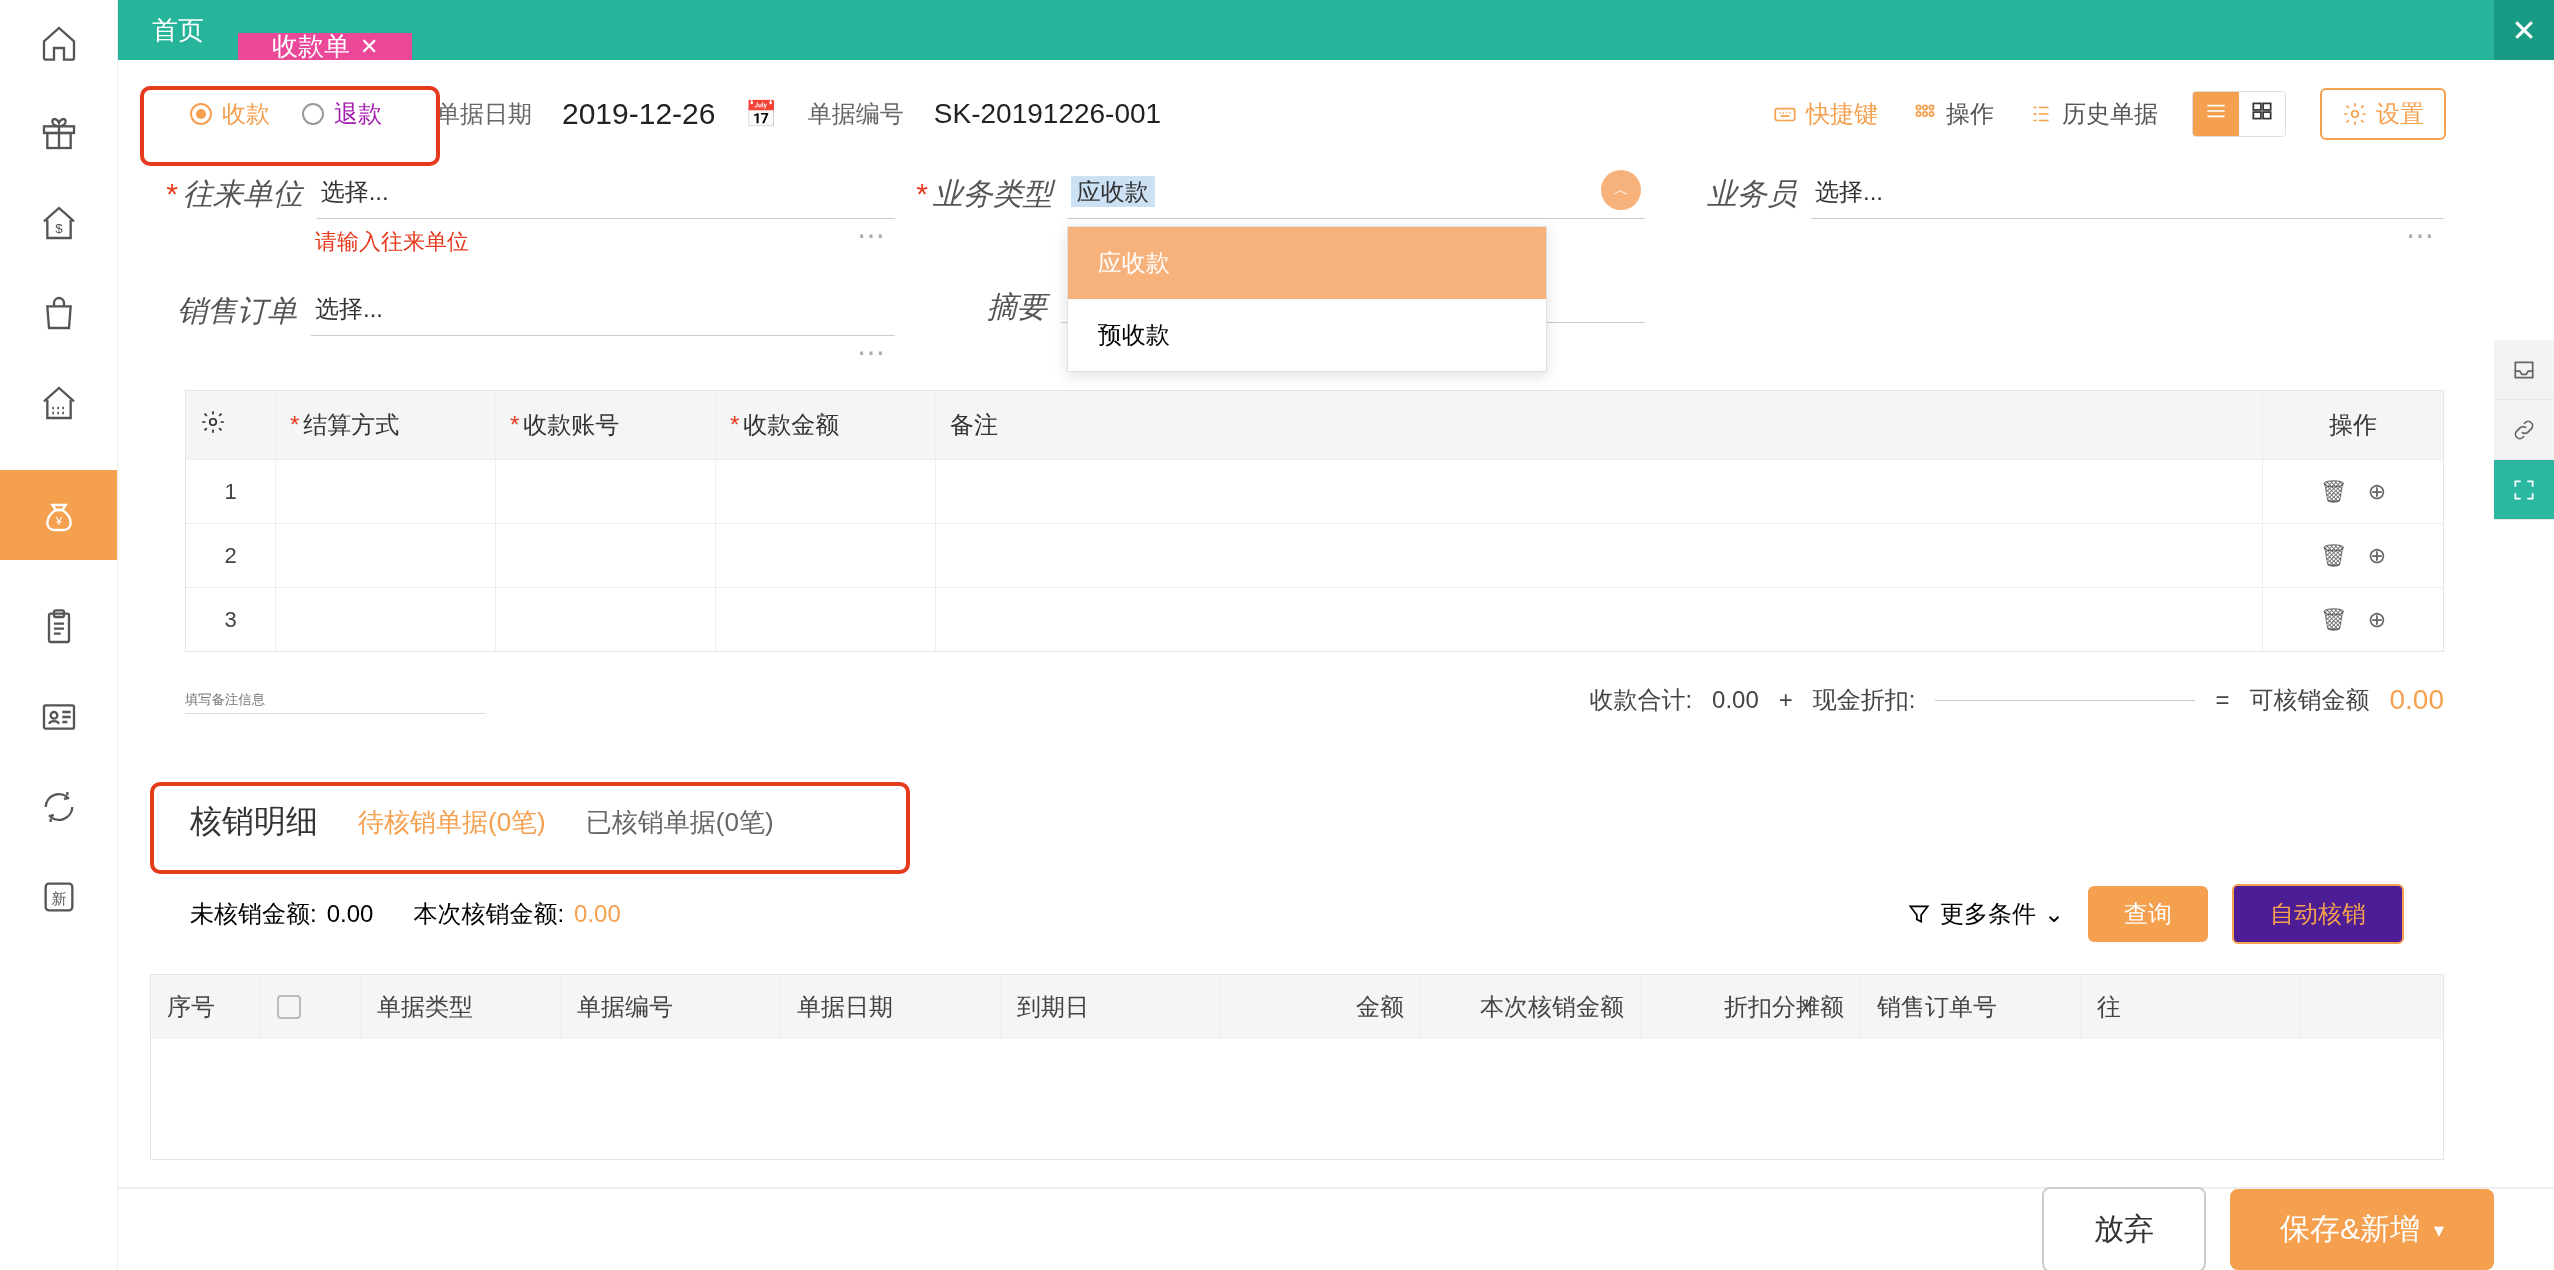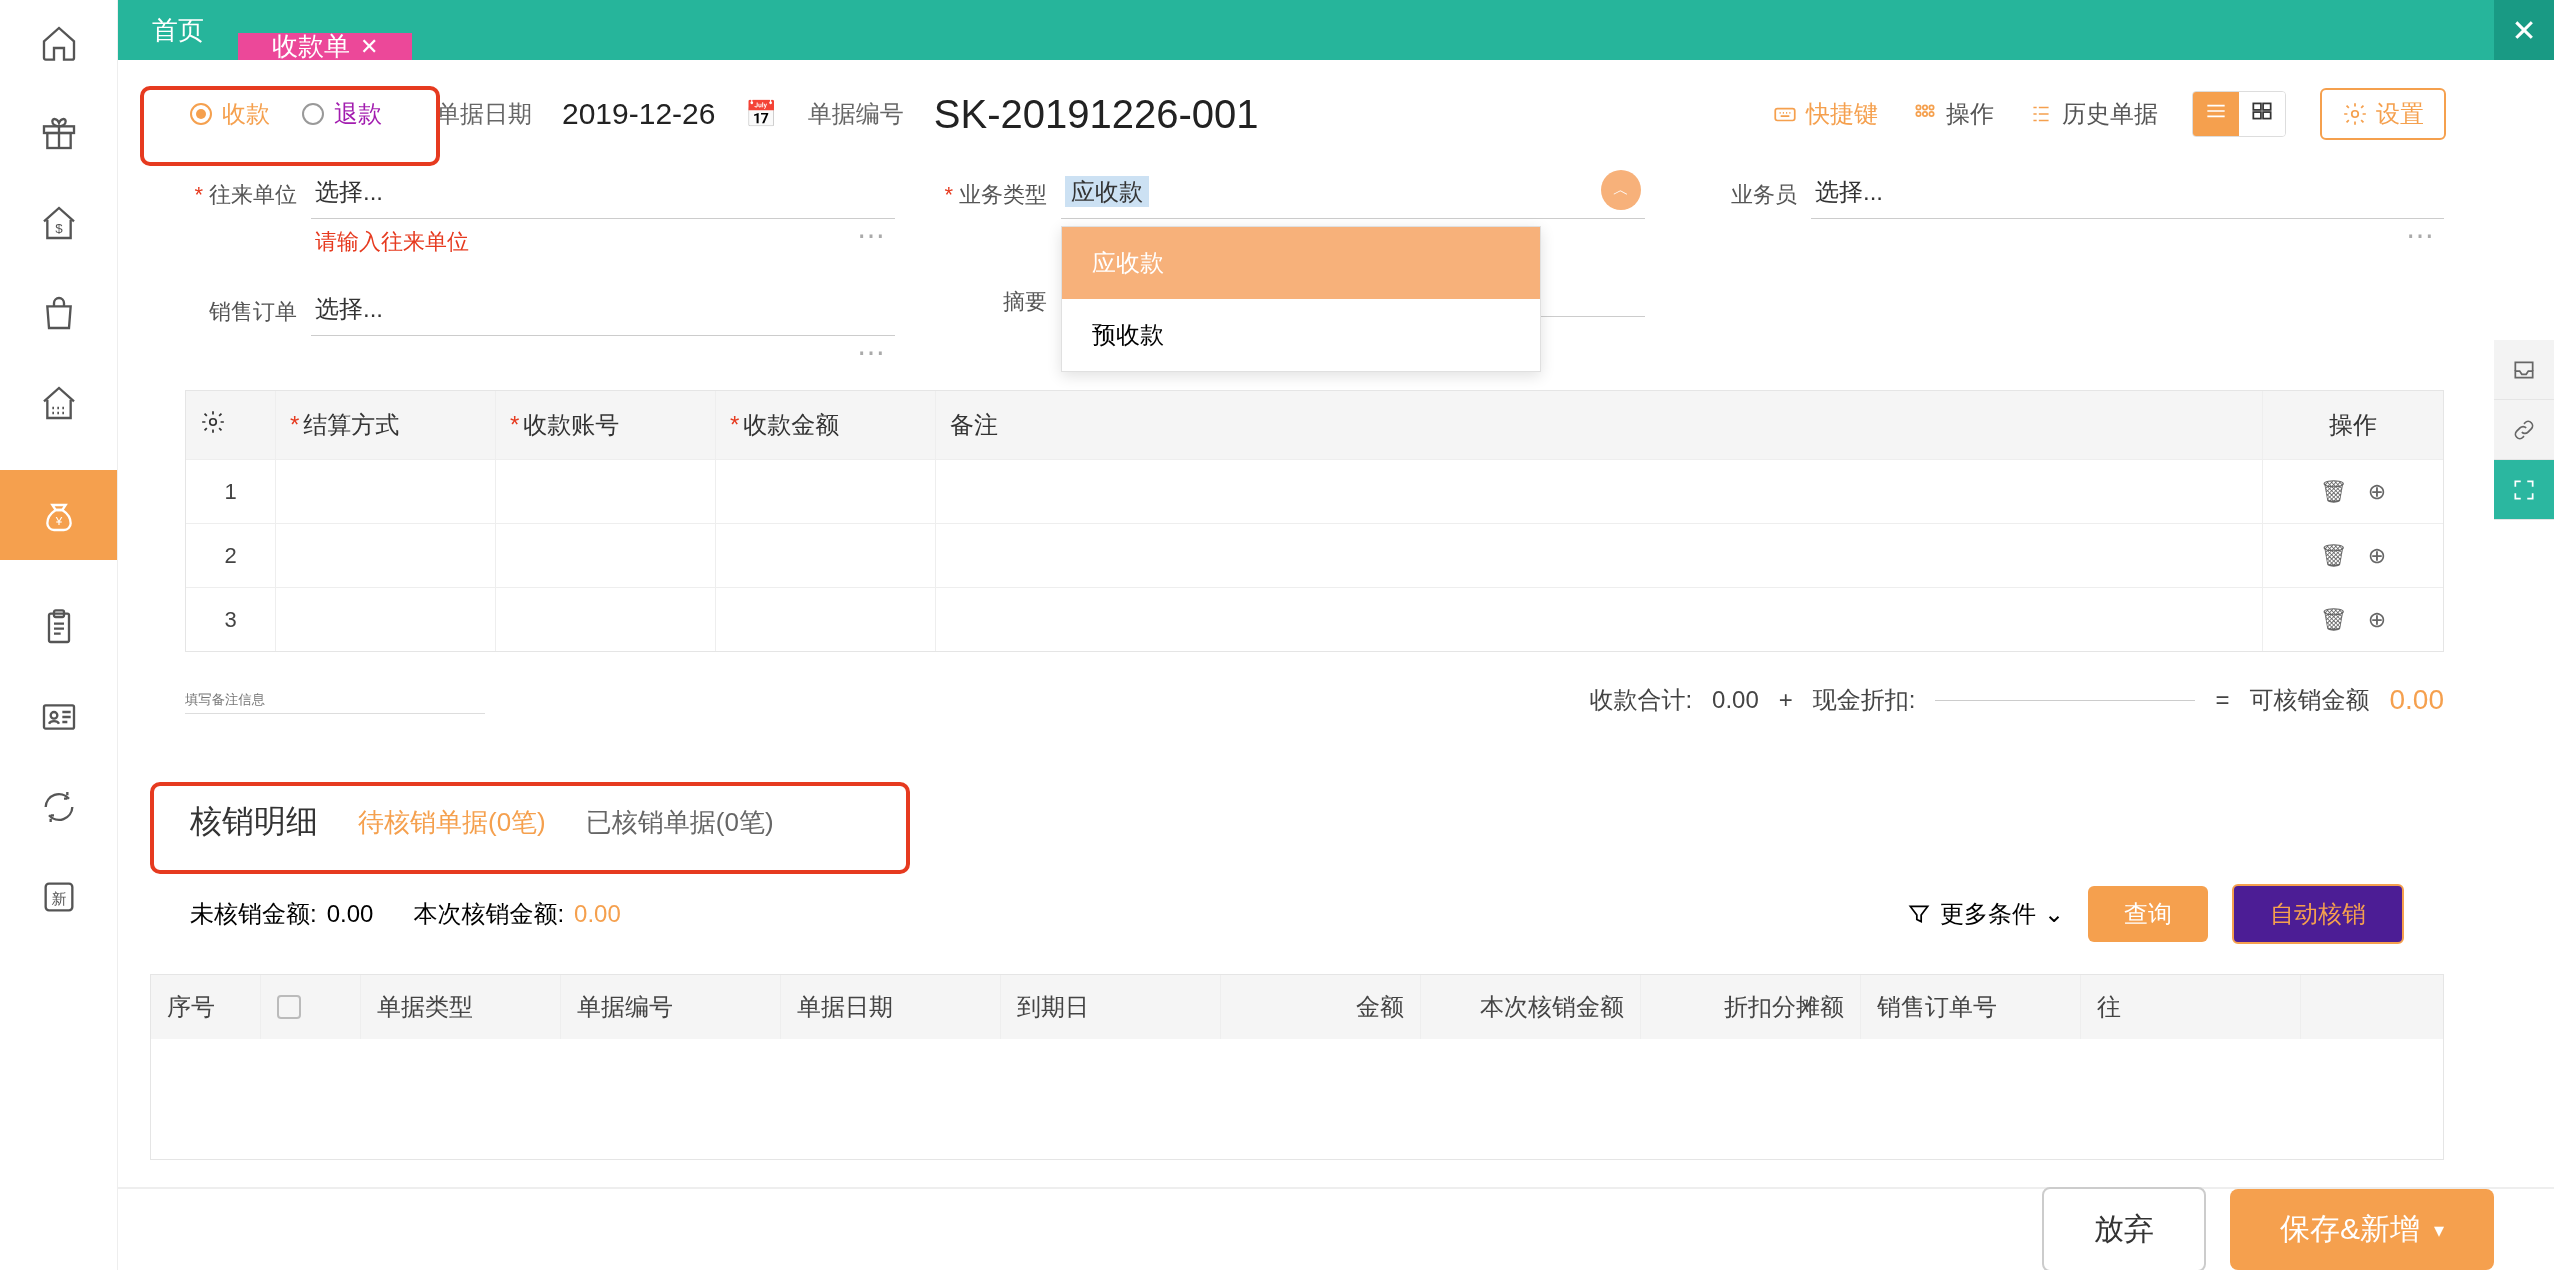--- a/index.html
+++ b/index.html
@@ -43,21 +43,21 @@
 .strip-right .act { color:#555; cursor:pointer; display:flex; align-items:center; gap:8px; font-size:24px; }
 .view-toggle { display:flex; border:1px solid #ddd; border-radius:4px; overflow:hidden; }
 .view-toggle .vt { padding:6px 10px; cursor:pointer; background:#fff; }
 .view-toggle .vt.active { background:#F5A04E; color:#fff; }
 .btn-setting { border:2px solid #F5A04E; color:#F5A04E; border-radius:6px; padding:8px 20px; cursor:pointer; display:flex; align-items:center; gap:8px; background:#fff; }
 
 
 .form-area { position:absolute; left:165px; top:170px; right:110px; }
 .form-row { display:flex; align-items:flex-start; gap:20px; margin-bottom:30px; position:relative; }
 .field { display:flex; align-items:center; gap:14px; }
-.field .flabel { color:#555; font-size:22px; min-width:132px; text-align:right; }
+.field .flabel { color:#555; font-size:30px; min-width:132px; text-align:right;font-style:italic; }
 .req::before { content:'*'; color:#E63A1F; margin-right:6px; }
 .field .finput { border:none; border-bottom:1px solid #ccc; min-width:420px; font-size:24px; color:#333; padding:6px 40px 10px 4px; position:relative; }
 .placeholder { color:#bbb; }
 .more-dots { position:absolute; right:8px; color:#aaa; font-size:28px; letter-spacing:2px; cursor:pointer; }
 .err-msg { color:#E63A1F; font-size:22px; margin-top:8px; }
 .chevron { position:absolute; right:4px; top:0px; width:40px; height:40px; border-radius:50%; background:#F7B17A; display:flex; align-items:center; justify-content:center; color:#fff; cursor:pointer; }
 .sel-value { background:#CCE1F3; padding:2px 6px; }
 
 
 .dropdown { position:absolute; left:0; top:56px; width:480px; background:#fff; border:1px solid #e0e0e0; box-shadow:0 4px 14px rgba(0,0,0,.12); z-index:300; }
@@ -201,21 +201,21 @@
       </div>
     <div class="radio">
         <span class="dot"></span>
         <span class="lbl">退款</span>
       </div>
   </div>
   <span class="strip-label">单据日期</span>
   <span class="strip-value" style="font-size:30px;">2019-12-26</span>
   <span class="cal-icon">📅</span>
   <span class="strip-label">单据编号</span>
-  <span class="strip-value" style="font-size:40px;">SK-20191226-001</span>
+  <span class="strip-value" style="font-size:28px;">SK-20191226-001</span>
 
   <div class="strip-right">
     <div class="act" style="color:#F5A04E;">
       <svg class="ico-sm" viewBox="0 0 24 24">
           <rect x="3" y="7" width="18" height="11" rx="2"></rect>
           <path d="M7 11h1M10 11h1M13 11h1M16 11h1M8 14h8"></path>
         </svg>
       <span>快捷键</span>
     </div>
     <div class="act">

